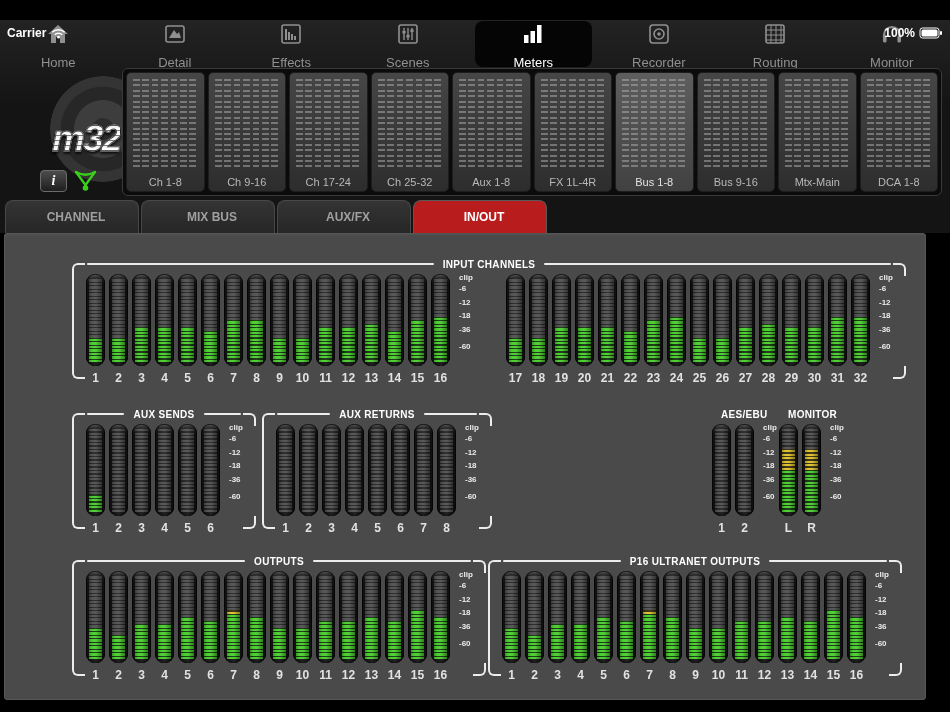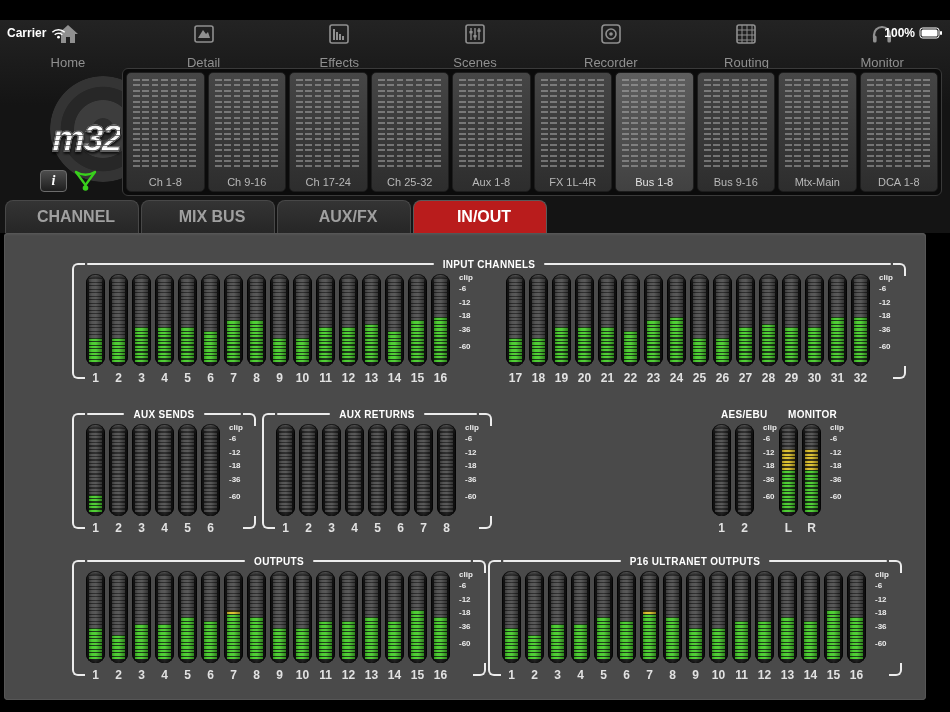--- a/index.html
+++ b/index.html
@@ -46,21 +46,21 @@
     background:repeating-linear-gradient(#ffffff 0 2px,#7d7d7d 2px 3px,#f2f2f2 3px 5px);
     -webkit-background-clip:text;background-clip:text;color:transparent;
     -webkit-text-stroke:1px #4a4a4a;filter:drop-shadow(0 2px 1px rgba(0,0,0,.8));}
   .conn{position:absolute;left:40px;top:168px;display:flex;gap:5px;align-items:center;}
   .i-btn{width:27px;height:22px;border-radius:4px;background:linear-gradient(#4d4d4d,#1e1e1e);
     border:1px solid #6c6c6c;color:#fff;font-family:"Liberation Serif",serif;font-style:italic;font-weight:bold;
     font-size:14px;display:flex;align-items:center;justify-content:center;box-sizing:border-box;cursor:pointer;}
 
   
   .tabs{position:absolute;left:5px;top:200px;height:33px;display:flex;gap:2px;z-index:3;}
-  .tab{width:134px;display:flex;align-items:center;justify-content:center;font-size:16px;font-weight:bold;
+  .tab{width:134px;display:flex;align-items:center;justify-content:center;font-size:12px;font-weight:bold;
        color:#a0a0a0;background:linear-gradient(#343434,#262626);border:1px solid #484848;border-bottom:none;
        border-radius:8px 8px 0 0;box-sizing:border-box;cursor:pointer;padding-left:8px;}
   .tab.selected{background:#b91c1c;color:#fff;border-color:#5a5a5a;}
 
   
   .panel{position:absolute;left:4px;top:233px;width:922px;height:467px;background:#4a4a4a;border-radius:4px;
          box-shadow:inset 0 0 0 1px #565656, inset 0 2px 2px rgba(255,255,255,.05);z-index:2;}
 
   
   .section{position:absolute;}
@@ -160,20 +160,32 @@
             </g>
             <g fill="currentColor">
               <rect x="7.4" y="10" width="3.2" height="2.4"></rect>
               <rect x="11.4" y="14" width="3.2" height="2.4"></rect>
               <rect x="15.4" y="8.5" width="3.2" height="2.4"></rect>
             </g>
           </svg>
         </span>
         <span>Scenes</span>
       </div>
+      <div class="nav-item selected">
+        <span>
+          <svg width="26" height="26" viewBox="0 0 26 26">
+            <g fill="currentColor">
+              <rect x="4" y="14" width="4.5" height="8"></rect>
+              <rect x="10.5" y="10" width="4.5" height="12"></rect>
+              <rect x="17" y="4" width="4.5" height="18"></rect>
+            </g>
+          </svg>
+        </span>
+        <span>Meters</span>
+      </div>
       <div class="nav-item">
         <span>
           <svg width="26" height="26" viewBox="0 0 26 26">
             <rect x="4" y="4" width="18" height="18" rx="3" fill="none" stroke="currentColor" stroke-width="1.6"></rect>
             <circle cx="13" cy="13" r="5" fill="none" stroke="currentColor" stroke-width="1.6"></circle>
             <circle cx="13" cy="13" r="1.8" fill="currentColor"></circle>
           </svg>
         </span>
         <span>Recorder</span>
       </div>

